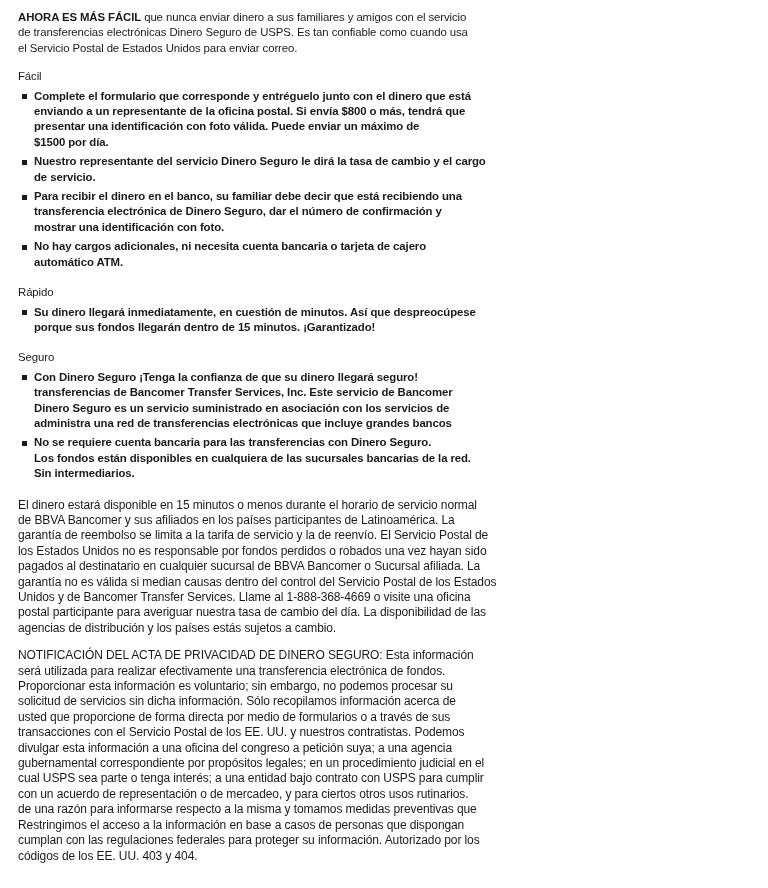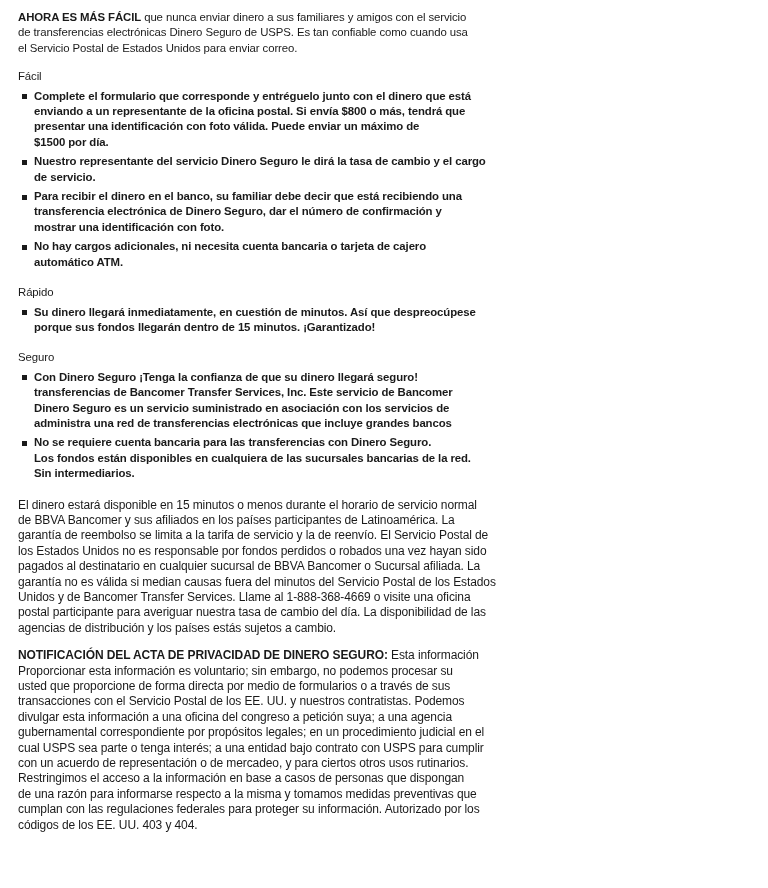--- a/index.html
+++ b/index.html
@@ -82,21 +82,21 @@
   .block-gap-md { height: 12px; }
 
   .body-para {
     font-size: 12px;
     line-height: 15.4px;
     letter-spacing: -0.1px;
     margin: 0;
   }
 
   .privacy .head {
-    font-weight: bold;
+    font-weight: normal;
   }
 </style>
 </head>
 <body>
 
 <div class="page">
   <div class="content">
 
     <p class="para intro">
       <span class="lead">AHORA ES MÁS FÁCIL</span><span> que nunca enviar dinero a sus familiares y amigos con el servicio</span><br>
@@ -168,37 +168,39 @@
     </div>
 
     <div class="block-gap-md"></div>
 
     <p class="body-para">
       <span class="ln">El dinero estará disponible en 15 minutos o menos durante el horario de servicio normal</span>
       <span class="ln">de BBVA Bancomer y sus afiliados en los países participantes de Latinoamérica.  La</span>
       <span class="ln">garantía de reembolso se limita a la tarifa de servicio y la de reenvío.  El Servicio Postal de</span>
       <span class="ln">los Estados Unidos no es responsable por fondos perdidos o robados una vez hayan sido</span>
       <span class="ln">pagados al destinatario en cualquier sucursal de BBVA Bancomer o Sucursal afiliada. La</span>
-      <span class="ln">garantía no es válida si median causas fuera del minutos del Servicio Postal de los Estados</span>
+      <span class="ln">garantía no es válida si median causas dentro del control del Servicio Postal de los Estados</span>
       <span class="ln">Unidos y de Bancomer Transfer Services. Llame al 1-888-368-4669 o visite una oficina</span>
       <span class="ln">postal participante para averiguar nuestra tasa de cambio del día. La disponibilidad de las</span>
       <span class="ln">agencias de distribución y los países estás sujetos a cambio.</span>
     </p>
 
     <div class="block-gap-md"></div>
 
     <p class="body-para privacy">
       <span class="head">NOTIFICACIÓN DEL ACTA DE PRIVACIDAD DE DINERO SEGURO:</span><span> Esta información</span>
+      <span class="ln">será utilizada para realizar efectivamente una transferencia electrónica de fondos.</span>
       <span class="ln">Proporcionar esta información es voluntario; sin embargo, no podemos procesar su</span>
+      <span class="ln">solicitud de servicios sin dicha información. Sólo recopilamos información acerca de</span>
       <span class="ln">usted que proporcione de forma directa por medio de formularios o a través de sus</span>
       <span class="ln">transacciones con el Servicio Postal de los EE. UU. y nuestros contratistas. Podemos</span>
       <span class="ln">divulgar esta información a una oficina del congreso a petición suya; a una agencia</span>
       <span class="ln">gubernamental correspondiente por propósitos legales; en un procedimiento judicial en el</span>
       <span class="ln">cual USPS sea parte o tenga interés; a una entidad bajo contrato con USPS para cumplir</span>
       <span class="ln">con un acuerdo de representación o de mercadeo, y para ciertos otros usos rutinarios.</span>
+      <span class="ln">de una  razón para informarse respecto a la misma y tomamos medidas preventivas que</span>
       <span class="ln">Restringimos el acceso a la información en base a casos de personas que dispongan</span>
-      <span class="ln">de una  razón para informarse respecto a la misma y tomamos medidas preventivas que</span>
       <span class="ln">cumplan con las regulaciones federales para proteger su información. Autorizado por los</span>
       <span class="ln">códigos de los EE. UU. 403 y 404.</span>
     </p>
   </div>
 
 </div>
 
 </body></html>

